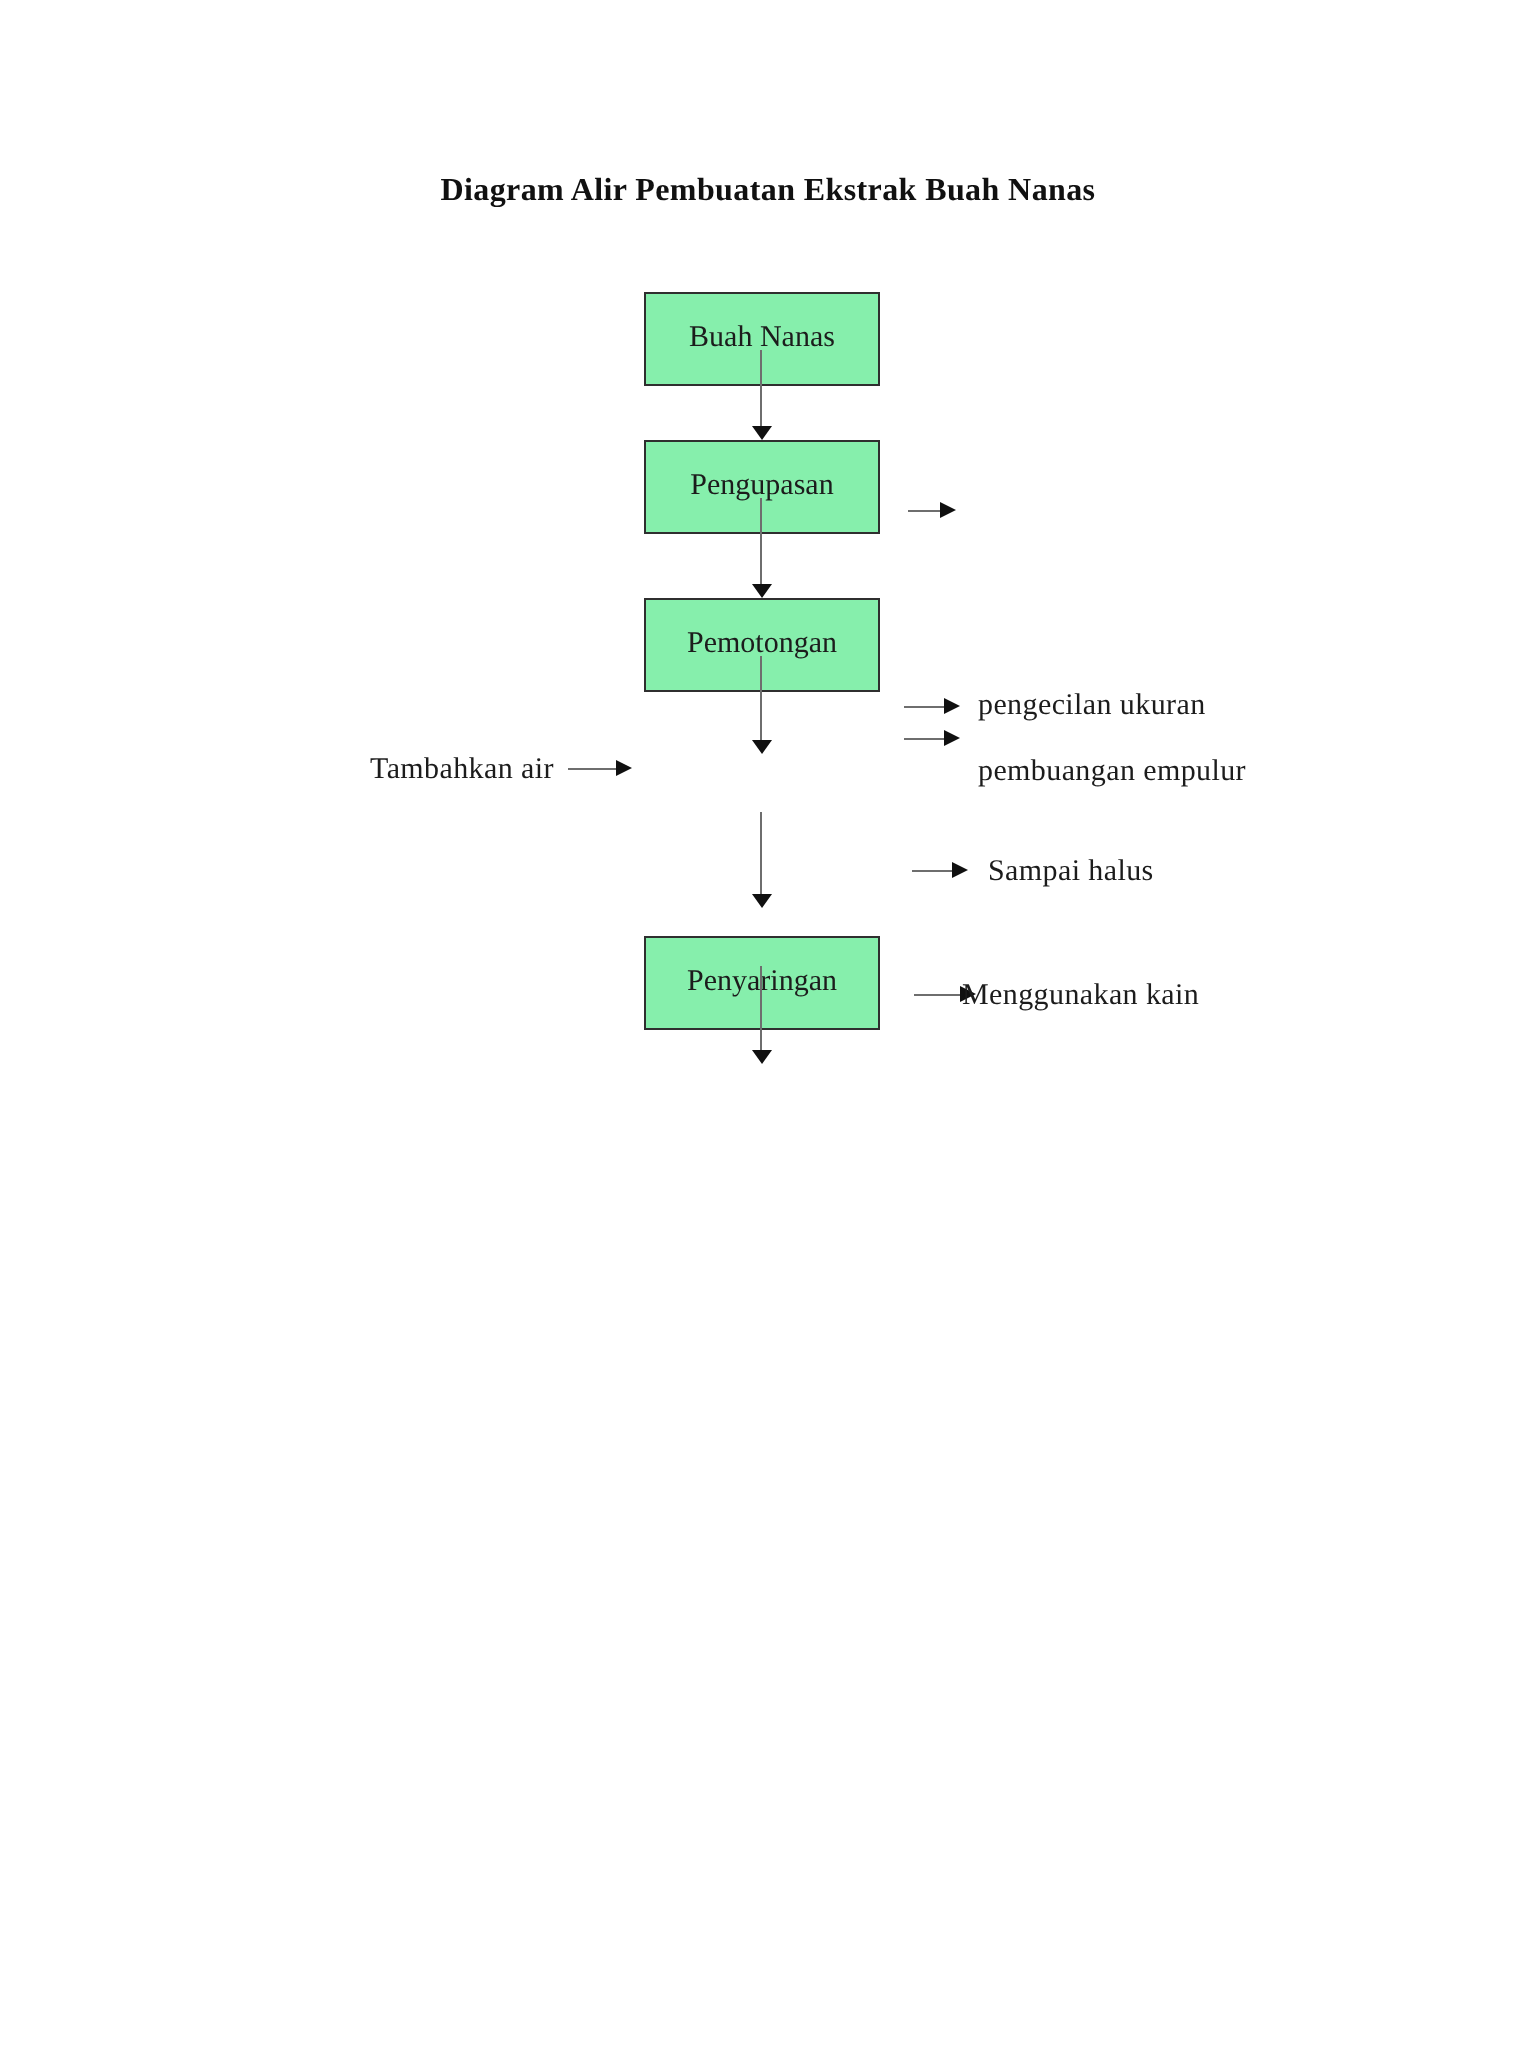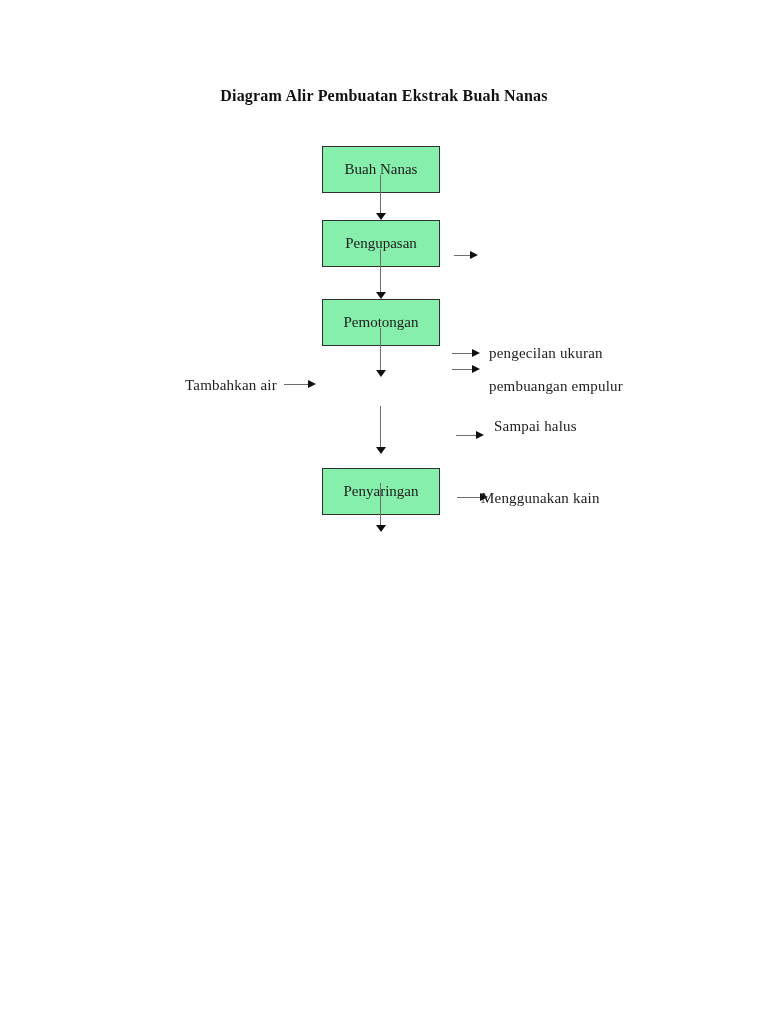--- a/index.html
+++ b/index.html
@@ -127,19 +127,19 @@
   <div class="hline" style="top:369px;left:452px;width:20px;"></div>
   <div class="arrow-right" style="top:365px;left:472px;"></div>
   <div class="note" style="top:360px;left:489px;margin-top:17px;">pembuangan empulur</div>
 
   <div class="note" style="top:376px;left:185px;">Tambahkan air</div>
   <div class="hline" style="top:384px;left:284px;width:24px;"></div>
   <div class="arrow-right" style="top:380px;left:308px;"></div>
 
   <div class="hline" style="top:435px;left:456px;width:20px;"></div>
   <div class="arrow-right" style="top:431px;left:476px;"></div>
-  <div class="note" style="top:417px;left:494px;">Sampai halus</div>
+  <div class="note" style="top:427px;left:494px;">Sampai halus</div>
 
   <div class="hline" style="top:497px;left:457px;width:23px;"></div>
   <div class="arrow-right" style="top:493px;left:480px;"></div>
   <div class="note" style="top:489px;left:469px;margin-left:12px;">Menggunakan kain</div>
 
 </div>
 
 </body></html>

